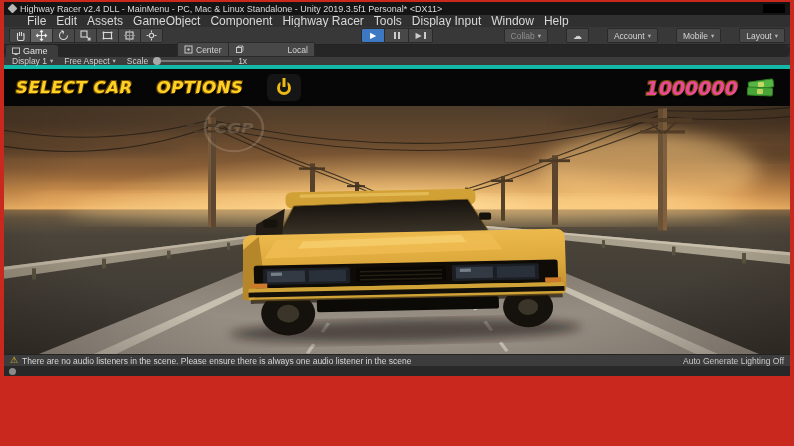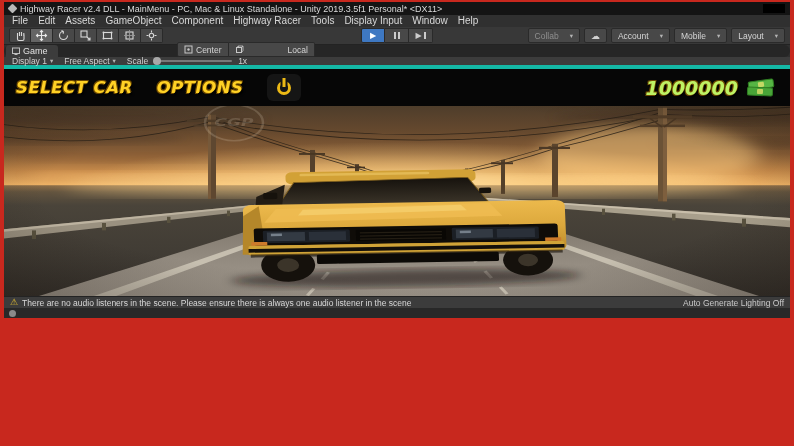--- a/index.html
+++ b/index.html
@@ -1,27 +1,27 @@
 <!DOCTYPE html>
 <html><head>
 <meta charset="utf-8">
 <style>
   * { box-sizing: border-box; margin: 0; padding: 0; }
   html,body { width:794px; height:446px; overflow:hidden; }
   body { background:#c8281e; position:relative; font-family:"Liberation Sans",sans-serif; }
 
-  .window { position:absolute; left:4px; top:2px; width:786px; height:316px; display:flex; flex-direction:column; background:#2f2f2f; }
+  .window { position:absolute; left:4px; top:2px; width:786px; height:374px; display:flex; flex-direction:column; background:#2f2f2f; }
 
   
   .titlebar { height:13px; flex:none; background:#141414; display:flex; align-items:center; gap:4px; padding:0 5px; color:#dadada; font-size:9px; white-space:nowrap; overflow:hidden; }
   .unity-logo { width:7px; height:7px; background:#b8b8b8; transform:rotate(45deg); border-radius:1px; flex:none; }
   .win-controls { margin-left:auto; width:22px; height:9px; background:#000; flex:none; }
 
   
-  .menubar { height:12px; flex:none; background:#303030; display:flex; align-items:center; color:#d8d8d8; font-size:10px; padding:0 3px; }
+  .menubar { height:12px; flex:none; background:#303030; display:flex; align-items:center; color:#d8d8d8; font-size:12px; padding:0 18px; }
   .menu-item { padding:0 5px; line-height:12px; white-space:nowrap; }
 
   
   .toolbar { height:18px; flex:none; background:#383838; border-bottom:1px solid #232323; display:flex; align-items:center; padding:0 5px; position:relative; }
   .tool-group { display:flex; }
   .tool-btn { width:22px; height:15px; background:#484848; border:1px solid #2a2a2a; border-left-width:0; display:flex; align-items:center; justify-content:center; }
   .tool-btn:first-child { border-left-width:1px; border-radius:2px 0 0 2px; }
   .tool-btn:last-child { border-radius:0 2px 2px 0; }
   .tool-btn.active { background:#656565; }
   .pivot-group { display:flex; margin-left:14px;margin-top:28px; }
@@ -29,21 +29,21 @@
   .pivot-btn:first-child { border-left-width:1px; border-radius:2px 0 0 2px; }
   .pivot-btn:last-child { border-radius:0 2px 2px 0;gap:44px; }
   .play-group { position:absolute; left:50%; top:1px; transform:translateX(-50%); display:flex; }
   .play-btn { width:24px; height:15px; background:#484848; border:1px solid #2a2a2a; border-left-width:0; display:flex; align-items:center; justify-content:center; color:#cccccc; font-size:8px; }
   .play-btn:first-child { border-left-width:1px; border-radius:2px 0 0 2px; }
   .play-btn:last-child { border-radius:0 2px 2px 0; }
   .play-btn.active { background:#3e78c2; color:#ffffff; }
   .pbar { display:inline-block; width:2px; height:7px; background:#cccccc; margin:0 1px; }
   .sbar { display:inline-block; width:2px; height:7px; background:#cccccc; margin-left:2px; }
   .tb-right { margin-left:auto; display:flex; align-items:center; gap:4px; }
-  .dd { height:15px; background:#484848; border:1px solid #2a2a2a; border-radius:2px; display:flex; align-items:center; gap:11px; padding:0 6px; color:#d5d5d5; font-size:8.5px; white-space:nowrap; }
+  .dd { height:15px; background:#484848; border:1px solid #2a2a2a; border-radius:2px; display:flex; align-items:center; gap:3px; padding:0 6px; color:#d5d5d5; font-size:8.5px; white-space:nowrap;margin-left:14px; }
   .dd.disabled { color:#8f8f8f; }
   .caret { font-size:6.5px; color:#b5b5b5; }
   .cloud-glyph { font-size:9px; color:#d0d0d0; }
 
   
   .tabbar { height:12px; flex:none; background:#262626; display:flex; align-items:stretch; padding-left:2px;border-radius:6px; }
   .tab { background:#3c3c3c; border-radius:3px 3px 0 0; display:flex; align-items:center; gap:3px; padding:0 10px 0 6px; color:#e2e2e2; font-size:9px; }
 
   
   .gametoolbar { height:12px; flex:none; background:#3c3c3c; border-bottom:4px solid #14b8a6; display:flex; align-items:center; color:#d2d2d2; font-size:8.5px; padding:0 4px; gap:3px; white-space:nowrap; }
@@ -56,21 +56,21 @@
 
   
   .viewport { flex:1; position:relative; background:#000; overflow:hidden; }
   .banner { position:absolute; top:0; left:0; right:0; height:37px; background:#060606; display:flex; align-items:center; padding:0 14px 0 12px; gap:24px; z-index:2; }
   .gbtn { font-family:"DejaVu Sans",sans-serif; font-weight:bold; font-style:italic; font-size:16.5px; letter-spacing:.5px; color:#ffd125; white-space:nowrap;
           text-shadow:-1px -1px 0 #6e4a00, 1px -1px 0 #6e4a00, -1px 1px 0 #6e4a00, 2px 2px 2px rgba(0,0,0,.9); }
   .power-btn { width:34px; height:27px; background:#151515; border-radius:6px; display:flex; align-items:center; justify-content:center; flex:none; }
   .power-icon { position:relative; width:14px; height:14px; border:3px solid #ecb915; border-radius:50%; }
   .power-icon::after { content:""; position:absolute; left:50%; top:-6px; transform:translateX(-50%); width:3px; height:9px; background:#ecb915; box-shadow:0 0 0 2px #151515; }
   .money-wrap { margin-left:auto; display:flex; align-items:center; gap:8px; }
-  .money { font-family:"DejaVu Sans",sans-serif; font-weight:bold; font-style:italic; font-size:19px; color:#bef264;
+  .money { font-family:"DejaVu Sans",sans-serif; font-weight:bold; font-style:italic; font-size:19px; color:#ec4899;
            text-shadow:-1px -1px 0 #6e4a00, 1px -1px 0 #6e4a00, -1px 1px 0 #6e4a00, 2px 2px 2px rgba(0,0,0,.9); }
   .money-icon { position:relative; width:30px; height:22px; flex:none; }
   .bill { position:absolute; width:26px; height:9px; background:#56b544; border:1px solid #2f7d22; border-radius:2px; }
   .bill::after { content:""; position:absolute; left:9px; top:1px; width:6px; height:5px; background:rgba(255,235,120,.65); border-radius:1px; }
   .bill.b1 { left:2px; top:3px; transform:rotate(-8deg); }
   .bill.b2 { left:1px; top:10px; transform:rotate(2deg); background:#49a538; }
   .scene { position:absolute; left:0; top:37px; right:0; bottom:0; }
   .scene svg { display:block; width:100%; height:100%; }
 
   

